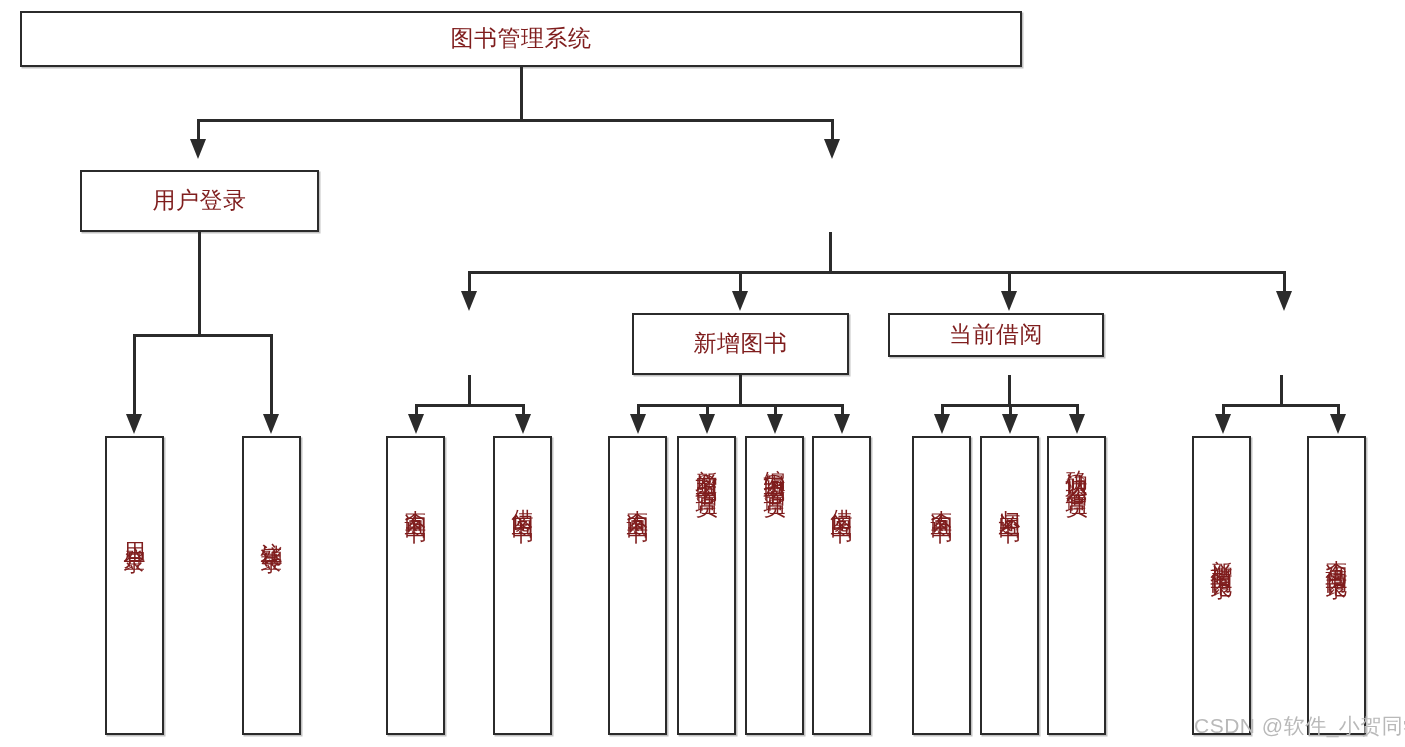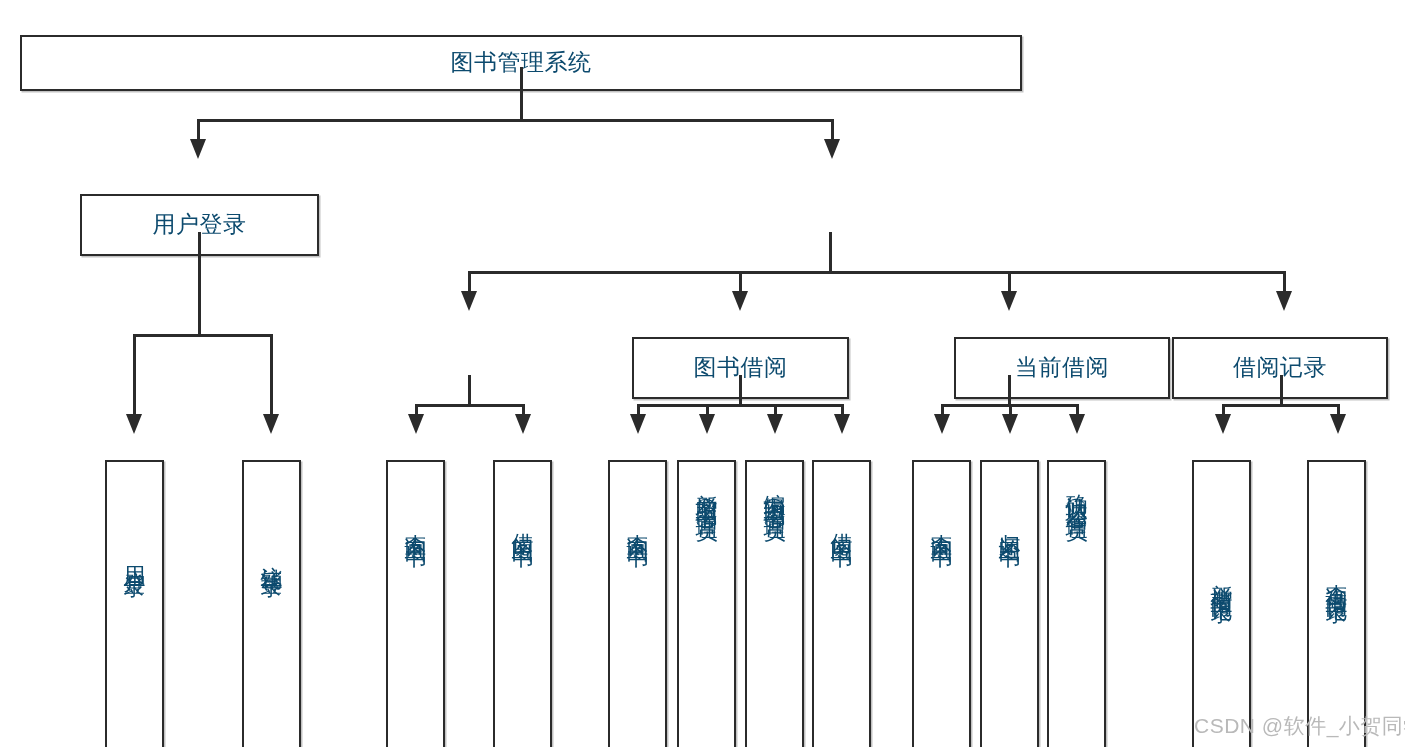--- a/index.html
+++ b/index.html
@@ -17,23 +17,22 @@
   }
   
   .node{
     position:absolute;
     box-sizing:border-box;
     background:#ffffff;
     border:2.5px solid #2b2b2b;
     display:flex;
     align-items:center;
     justify-content:center;
-    color:#0c4a6e;
+    color:#7f1d1d;
     box-shadow:1.5px 1.5px 0 rgba(120,120,120,.45);
-    margin-top:24px;
   }
   .node .label{
     line-height:1.18;
     text-align:center;
     white-space:pre-line;
   }
   .node.h{          
     font-size:23px;
   }
   .node.h .label{ letter-spacing:.5px; }
@@ -116,27 +115,24 @@
   <div class="seg vline" style="left:468px;top:271px;height:22px;"></div>
   <div class="arrow" style="left:461px;top:291px;"></div>
   <div class="seg vline" style="left:739px;top:271px;height:22px;"></div>
   <div class="arrow" style="left:732px;top:291px;"></div>
   <div class="seg vline" style="left:1008px;top:271px;height:22px;"></div>
   <div class="arrow" style="left:1001px;top:291px;"></div>
   <div class="seg vline" style="left:1283px;top:271px;height:22px;"></div>
   <div class="arrow" style="left:1276px;top:291px;"></div>
 
   <div class="node h" style="left:632px;top:313px;width:217px;height:62px;">
-    <span class="label">图书借阅</span>
-  </div>
-  <div class="node h" style="left:954px;top:313px;width:216px;height:62px;">
+    <span class="label">新增图书</span>
+  </div>
+  <div class="node h" style="left:888px;top:313px;width:216px;height:44px;">
     <span class="label">当前借阅</span>
-  </div>
-  <div class="node h" style="left:1172px;top:313px;width:216px;height:62px;">
-    <span class="label">借阅记录</span>
   </div>
 
   <div class="seg vline" style="left:468px;top:375px;height:29px;"></div>
   <div class="seg hline" style="left:415px;top:404px;width:110px;"></div>
   <div class="seg vline" style="left:415px;top:404px;height:12px;"></div>
   <div class="arrow" style="left:408px;top:414px;"></div>
   <div class="seg vline" style="left:522px;top:404px;height:12px;"></div>
   <div class="arrow" style="left:515px;top:414px;"></div>
 
   <div class="seg vline" style="left:739px;top:375px;height:29px;"></div>

